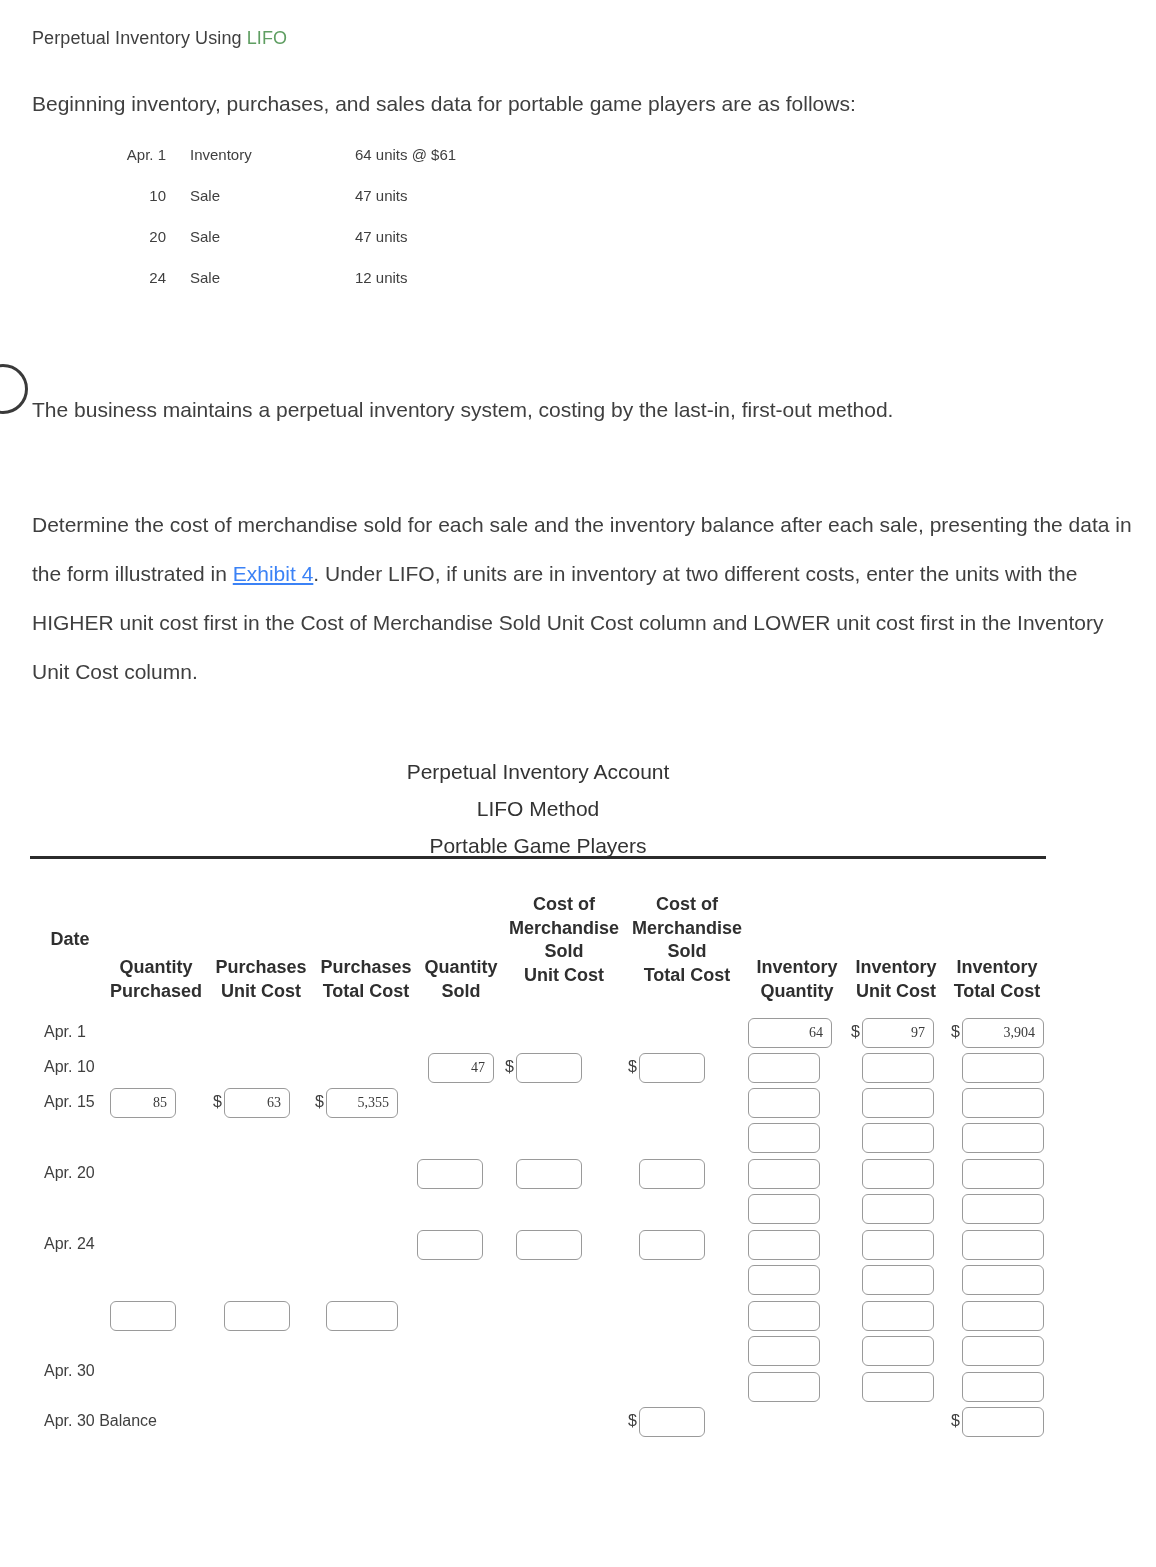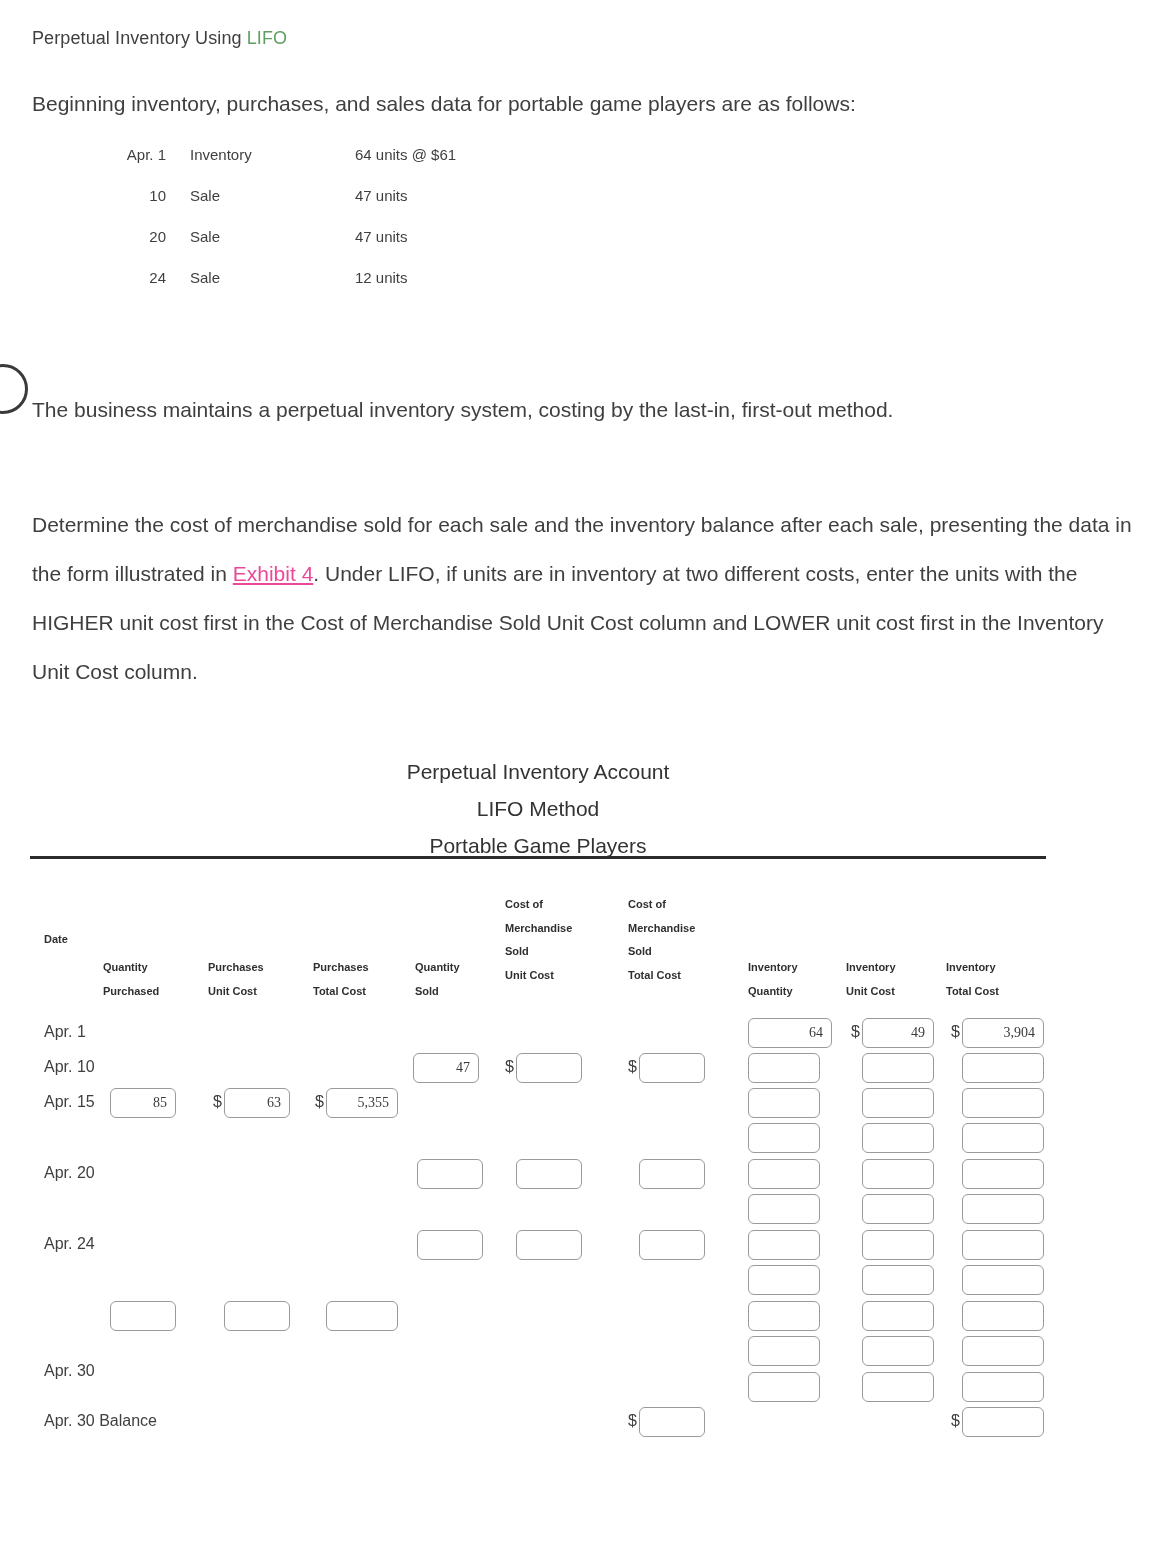--- a/index.html
+++ b/index.html
@@ -76,21 +76,21 @@
     position: absolute;
     left: 32px;
     width: 1110px;
     font-size: 21px;
     line-height: 49px;
     color: #3f3f3f;
   }
   #para1 { top: 385px; }
   #para2 { top: 500px; }
   .para .lnk {
-    color: #ec4899;
+    color: #3b82f6;
   }
 
   
   .gutter-circle {
     position: absolute;
     left: -22px;
     top: 364px;
     width: 44px;
     height: 44px;
     border: 3px solid #3a3a3a;
@@ -128,23 +128,23 @@
     top: 856px;
     width: 1016px;
     height: 3px;
     background: #2b2b2b;
   }
 
   
   .colhead {
     position: absolute;
     font-weight: bold;
-    font-size: 11px;
+    font-size: 18px;
     color: #2f2f2f;
-    text-align: left;
+    text-align: center;
     line-height: 23.5px;
     bottom-border: none;
   }
 
   
   .datecell {
     position: absolute;
     left: 44px;
     font-size: 16px;
     color: #3f3f3f;
@@ -266,25 +266,25 @@
   <div class="datecell" style="top:1023px;">Apr. 1</div>
   <div class="datecell" style="top:1058px;">Apr. 10</div>
   <div class="datecell" style="top:1093px;">Apr. 15</div>
   <div class="datecell" style="top:1164px;">Apr. 20</div>
   <div class="datecell" style="top:1235px;">Apr. 24</div>
   <div class="datecell" style="top:1362px;">Apr. 30</div>
   <div class="datecell" style="top:1412px;">Apr. 30  Balance</div>
 
   <div class="cell" style="left:748px; top:1018px; width:84px; height:30px;">64</div>
   <div class="dollar" style="left:851px; top:1023px;">$</div>
-  <div class="cell" style="left:862px; top:1018px; width:72px; height:30px;">49</div>
+  <div class="cell" style="left:862px; top:1018px; width:72px; height:30px;">97</div>
   <div class="dollar" style="left:951px; top:1023px;">$</div>
   <div class="cell" style="left:962px; top:1018px; width:82px; height:30px;">3,904</div>
 
-  <div class="cell" style="left:413px; top:1053px; width:66px; height:30px;padding-left:30px;">47</div>
+  <div class="cell" style="left:428px; top:1053px; width:66px; height:30px;padding-left:30px;">47</div>
   <div class="dollar" style="left:505px; top:1058px;">$</div>
   <div class="cell" style="left:516px; top:1053px; width:66px; height:30px;"></div>
   <div class="dollar" style="left:628px; top:1058px;">$</div>
   <div class="cell" style="left:639px; top:1053px; width:66px; height:30px;"></div>
 
   <div class="cell" style="left:110px; top:1088px; width:66px; height:30px;">85</div>
   <div class="dollar" style="left:213px; top:1093px;">$</div>
   <div class="cell" style="left:224px; top:1088px; width:66px; height:30px;">63</div>
   <div class="dollar" style="left:315px; top:1093px;">$</div>
   <div class="cell" style="left:326px; top:1088px; width:72px; height:30px;">5,355</div>

